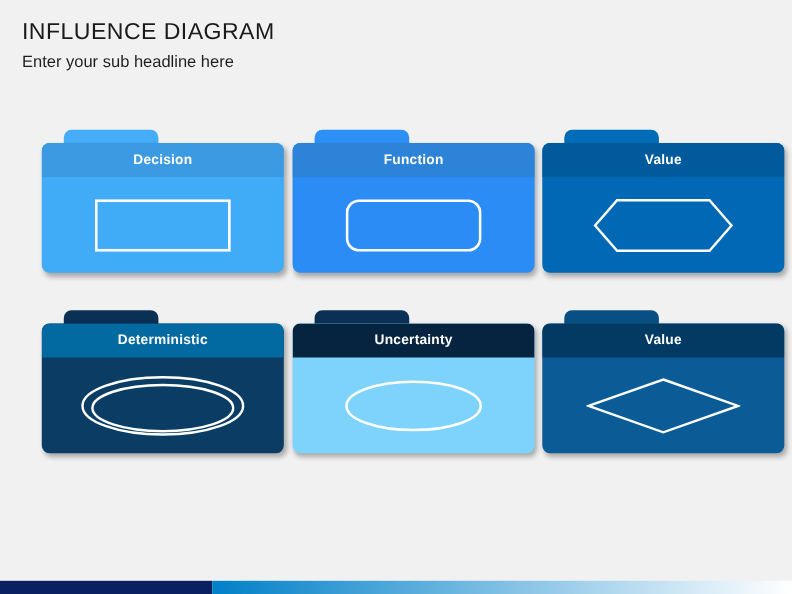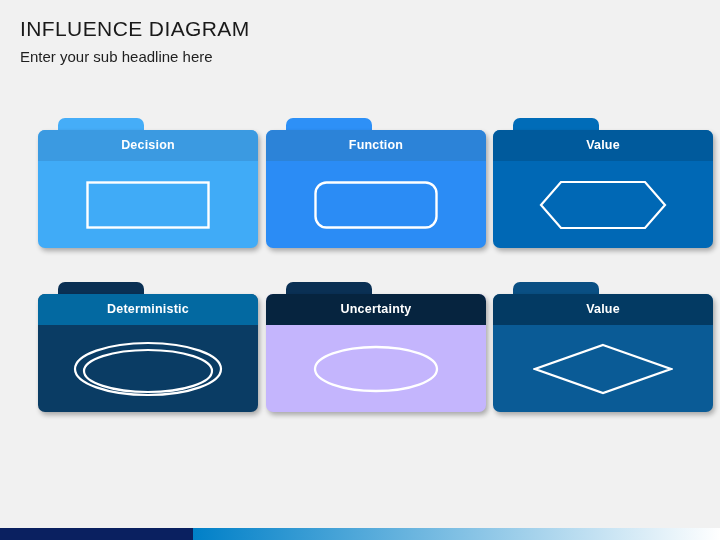--- a/index.html
+++ b/index.html
@@ -210,21 +210,21 @@
           <svg class="shape-svg" width="150" height="56" viewBox="0 0 150 56">
             <ellipse cx="75" cy="28" rx="73" ry="26" fill="none" stroke="#ffffff" stroke-width="2.2"></ellipse>
             <ellipse cx="75" cy="30" rx="64" ry="21" fill="none" stroke="#ffffff" stroke-width="2.2"></ellipse>
           </svg>
         </div>
       </div>
     </div>
 
     <div class="folder-card col-1">
       <div class="folder-tab" style="background-color: rgb(10, 48, 84);"></div>
-      <div class="folder-body" style="background-color: #c4b5fd; text-align: right;">
+      <div class="folder-body" style="background-color: #7dd3fc; text-align: right;">
         <div class="folder-header" style="background-color: rgb(6, 36, 63);">
           <span class="folder-header-label">Uncertainty</span>
         </div>
         <div class="folder-content">
           <svg class="shape-svg" width="126" height="50" viewBox="0 0 126 50">
             <ellipse cx="63" cy="25" rx="61" ry="22" fill="none" stroke="#ffffff" stroke-width="2.3"></ellipse>
           </svg>
         </div>
       </div>
     </div>

